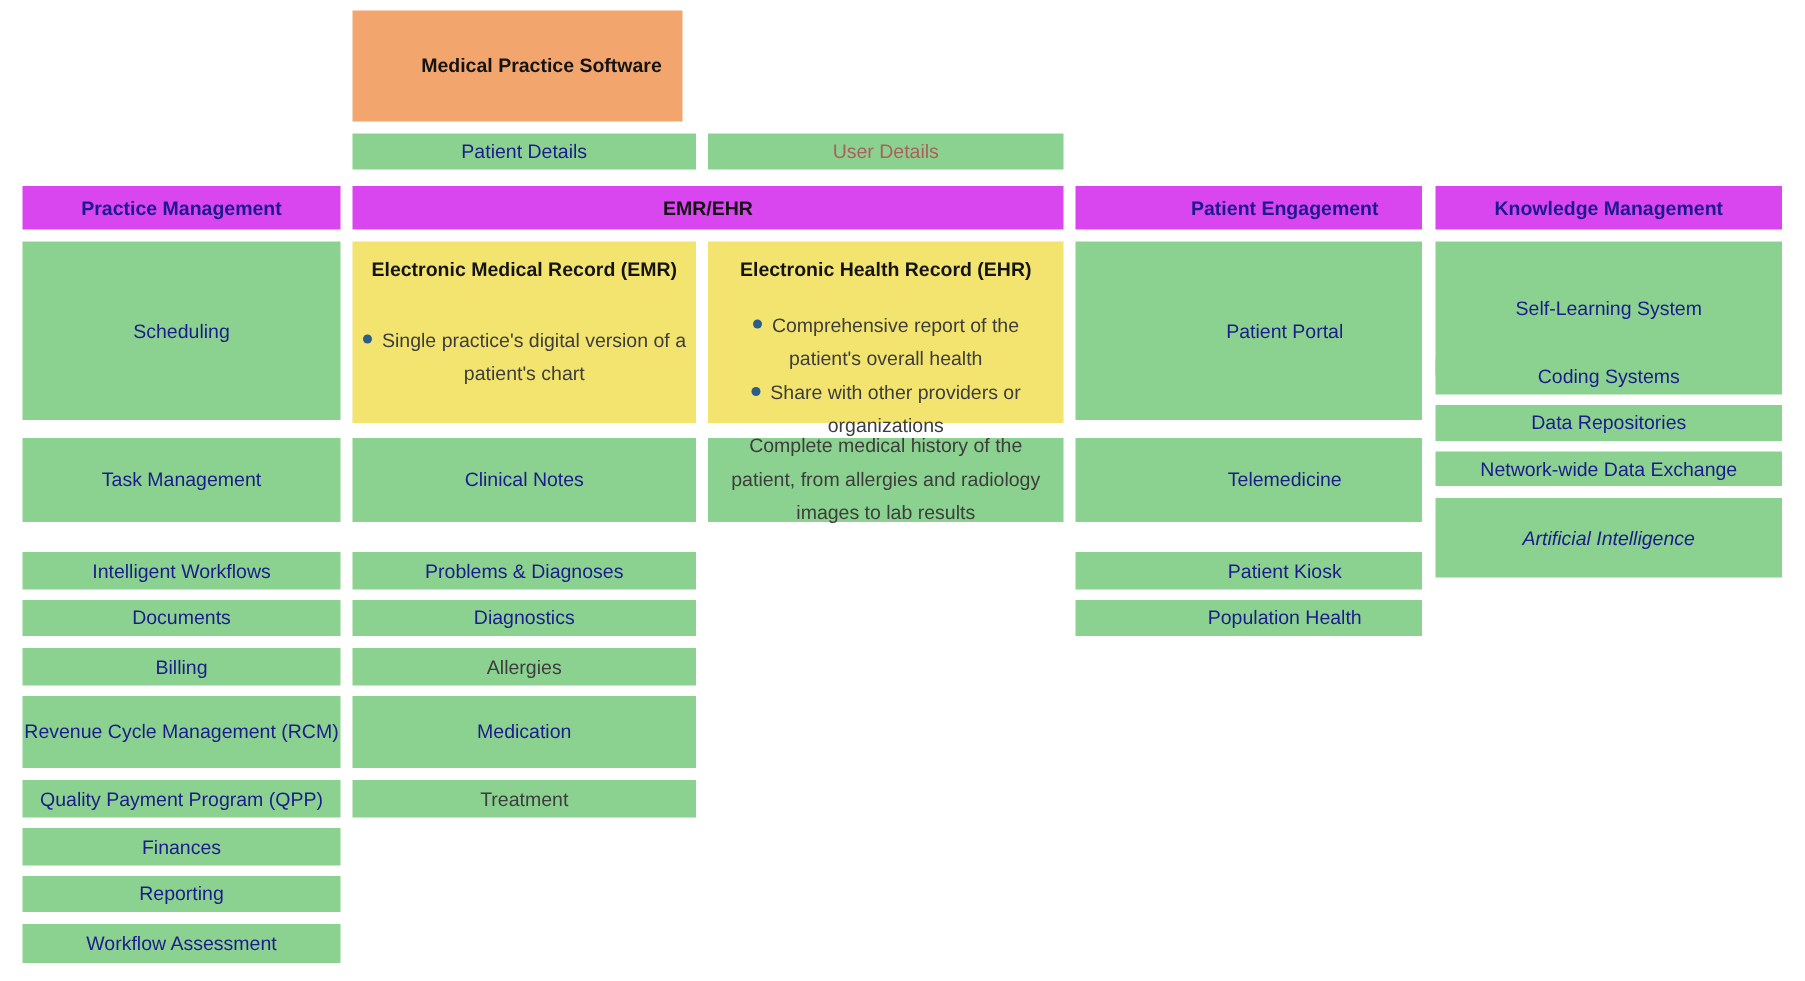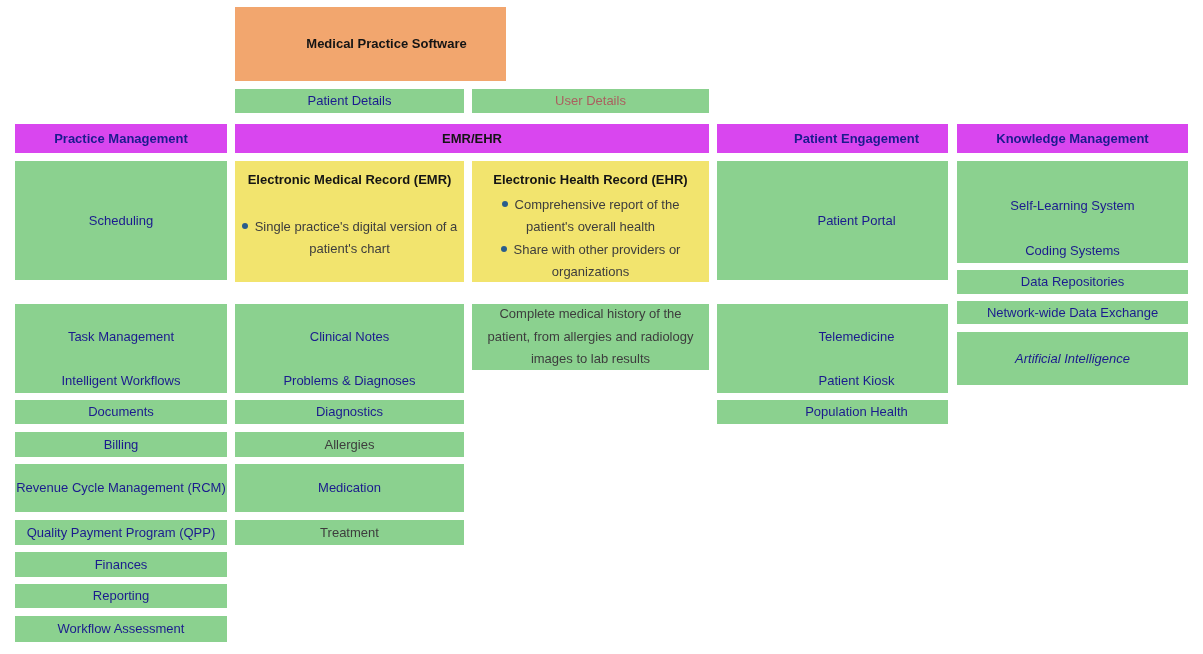--- a/index.html
+++ b/index.html
@@ -26,36 +26,36 @@
   
   .c1{left:15px;width:212px;}
   .c2a{left:235px;width:229px;}
   .c2b{left:472px;width:237px;}
   .c3{left:717px;width:231px;padding-left:48px;}
   .c4{left:957px;width:231px;}
 
   
   .rowhead{top:124px;height:29px;}
   .row-tall{top:161px;height:119px;}
-  .row2{top:304px;height:66px;}
+  .row2{top:292px;height:56px;}
   .row3{top:368px;height:25px;}
   .row4{top:400px;height:24px;}
   .row5{top:432px;height:25px;}
   .row6{top:464px;height:48px;}
   .row7{top:520px;height:25px;}
   .row8{top:552px;height:25px;}
   .row9{top:584px;height:24px;}
   .row10{top:616px;height:26px;}
 </style>
 </head>
 <body>
 
 <div id="canvas">
 
-  <div class="box orange" style="left:235px;top:7px;width:271px;height:74px;padding-left:32px;">Medical Practice Software</div>
+  <div class="box orange" style="left:235px;top:7px;width:220px;height:74px;padding-left:32px;">Medical Practice Software</div>
 
   <div class="box green" style="left:235px;top:89px;width:229px;height:24px;">Patient Details</div>
   <div class="box green" style="left:472px;top:89px;width:237px;height:24px;color:#ab5f5f;">User Details</div>
 
   <div class="box header c1 rowhead">Practice Management</div>
   <div class="box header black-text rowhead" style="left:235px;width:474px;">EMR/EHR</div>
   <div class="box header c3 rowhead">Patient Engagement</div>
   <div class="box header c4 rowhead">Knowledge Management</div>
 
   <div class="box green c1 row-tall">Scheduling</div>
@@ -76,21 +76,21 @@
     </ul>
   </div>
   <div class="box green c2a row2">Clinical Notes</div>
   <div class="box green c2a row4">Diagnostics</div>
   <div class="box green c2a row3">Problems &amp; Diagnoses</div>
   <div class="box green gray-text c2a row5">Allergies</div>
   <div class="box green c2a row6">Medication</div>
   <div class="box green gray-text c2a row7">Treatment</div>
 
   <div class="box yellow c2b row-tall" style="height:121px;">
-    <div class="card-title" style="margin-bottom:2px;">Electronic Health Record (EHR)</div>
+    <div class="card-title" style="margin-bottom:14px;">Electronic Health Record (EHR)</div>
     <ul class="bullets">
       <li><span class="dot"></span><span>Comprehensive report of the patient's overall health</span></li>
       <li><span class="dot"></span><span>Share with other providers or organizations</span></li>
     </ul>
   </div>
   <div class="box green note c2b row2">Complete medical history of the patient, from allergies and radiology images to lab results</div>
 
   <div class="box green c3 row-tall">Patient Portal</div>
   <div class="box green c3 row2">Telemedicine</div>
   <div class="box green c3 row3">Patient Kiosk</div>

